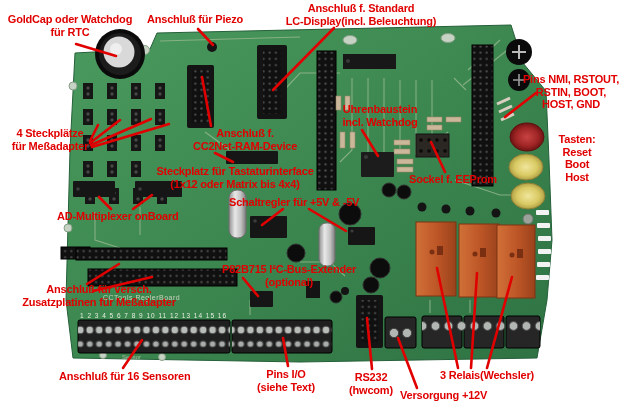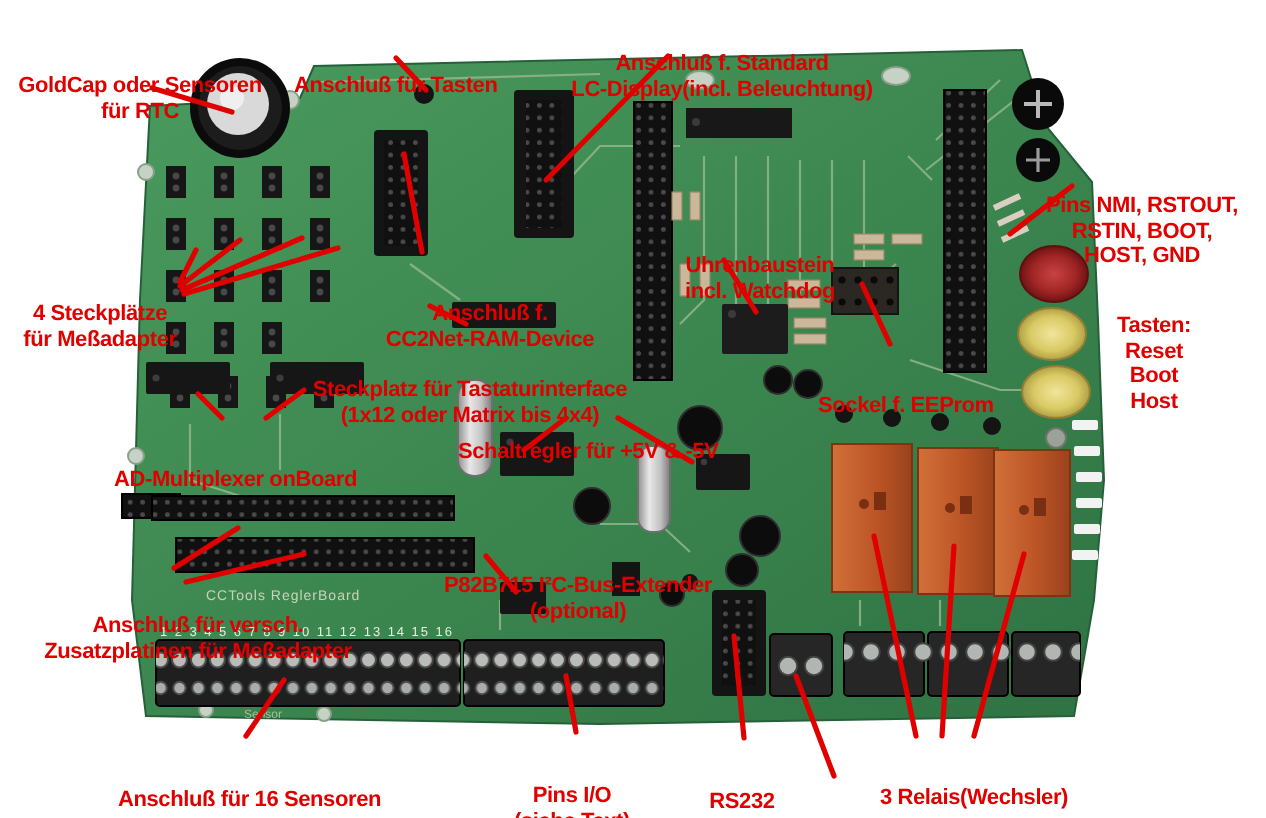--- a/index.html
+++ b/index.html
@@ -1,20 +1,20 @@
 <!DOCTYPE html>
 <html><head>
 <meta charset="utf-8">
 <style>
   html,body{margin:0;padding:0;background:#ffffff;}
   .stage{position:relative;width:633px;height:409px;background:#ffffff;
          font-family:"Liberation Sans",sans-serif;overflow:hidden;}
   .stage svg{position:absolute;left:0;top:0;}
   .lbl{position:absolute;color:#e10000;font-weight:bold;font-size:11px;
-       line-height:12.5px;white-space:pre-line;text-align:center;letter-spacing:-0.2px;margin-top:24px;}
+       line-height:12.5px;white-space:pre-line;text-align:center;letter-spacing:-0.2px;}
   .lbl.l{text-align:left;}
 </style>
 </head>
 <body>
 
 <div class="stage">
 
 <svg width="633" height="409" viewBox="0 0 633 409">
   <defs>
     <linearGradient id="boardGrad" x1="0" y1="0" x2="1" y2="1">
@@ -318,23 +318,23 @@
     <line x1="123" y1="368" x2="142" y2="340"></line>
     <line x1="288" y1="366" x2="283" y2="338"></line>
     <line x1="372" y1="369" x2="367" y2="318"></line>
     <line x1="417" y1="388" x2="398" y2="338"></line>
     <line x1="458" y1="368" x2="437" y2="268"></line>
     <line x1="471" y1="368" x2="477" y2="273"></line>
     <line x1="487" y1="368" x2="512" y2="277"></line>
   </g>
 </svg>
 
-<div class="lbl" style="left:6px;top:13px;width:128px;">GoldCap oder Sensoren
+<div class="lbl" style="left:6px;top:13px;width:128px;">GoldCap oder Watchdog
 für RTC</div>
-<div class="lbl l" style="left:147px;top:13px;">Anschluß für Tasten</div>
+<div class="lbl l" style="left:147px;top:13px;">Anschluß für Piezo</div>
 <div class="lbl" style="left:278px;top:2px;width:166px;">Anschluß f. Standard
 LC-Display(incl. Beleuchtung)</div>
 <div class="lbl" style="left:546px;top:133px;width:62px;">Tasten:
 Reset
 Boot
 Host</div>
 <div class="lbl" style="left:517px;top:73px;width:108px;">Pins NMI, RSTOUT,
 RSTIN, BOOT,
 HOST, GND</div>
 <div class="lbl" style="left:2px;top:127px;width:96px;">4 Steckplätze

